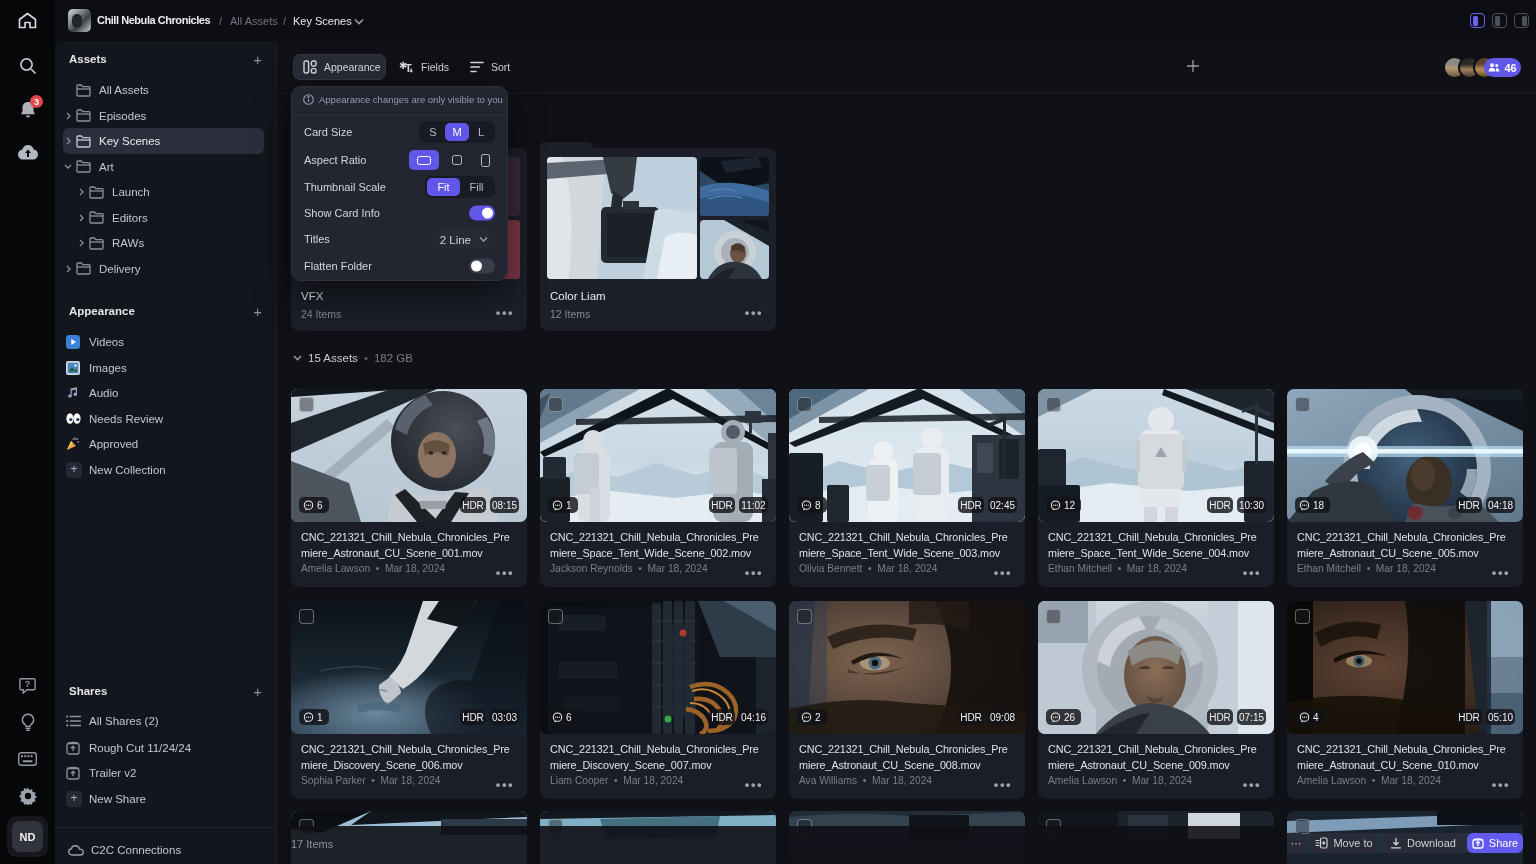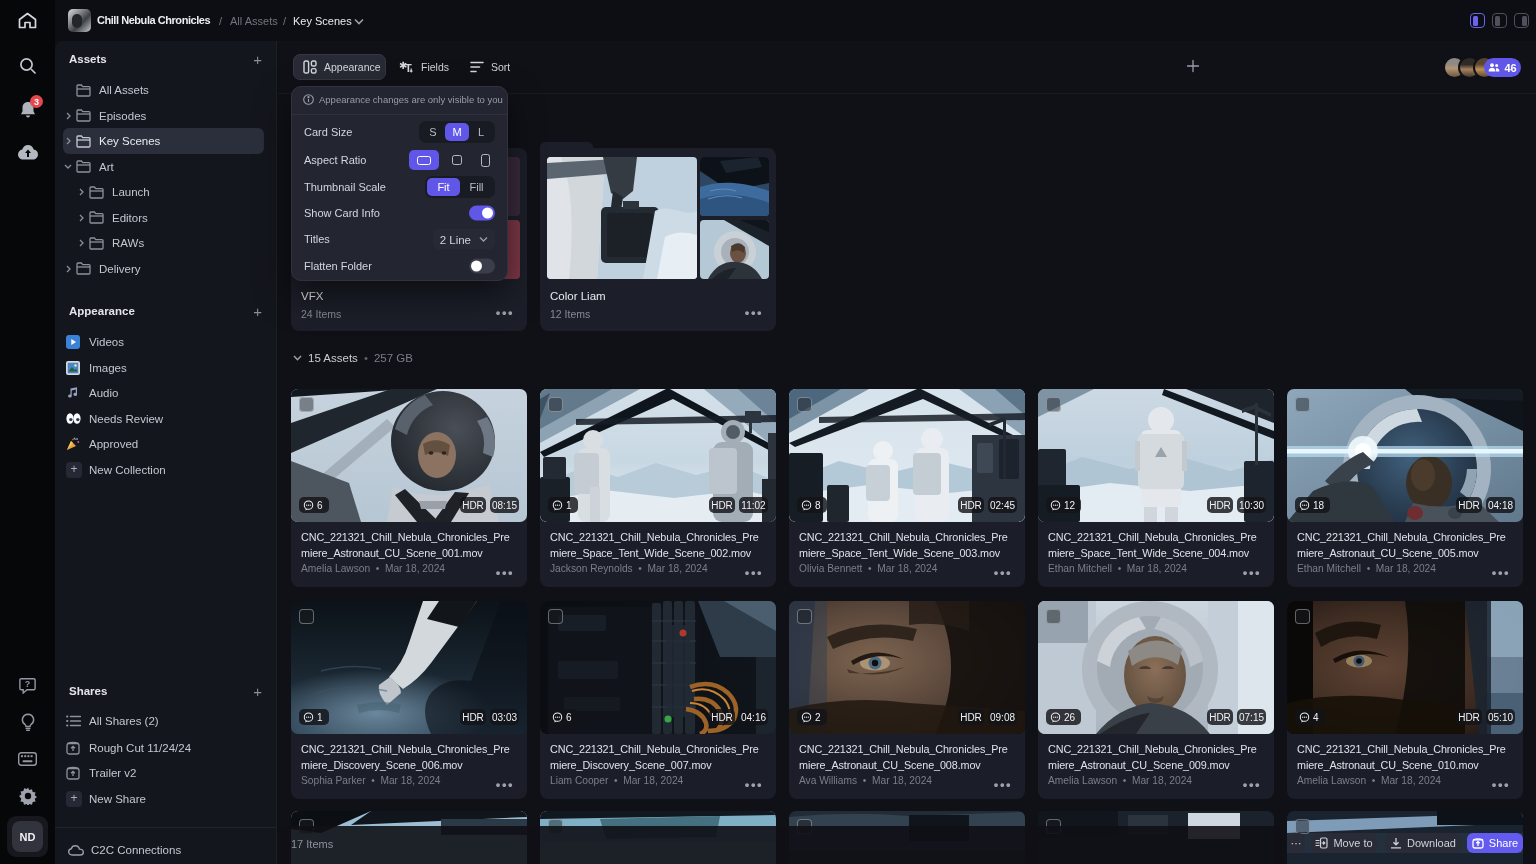--- a/index.html
+++ b/index.html
@@ -411,21 +411,21 @@
         <div class="fitems">12 Items</div>
         <div class="dots" style="top:157px">•••</div>
   </div>
 
   <div style="position:absolute;left:15px;top:311px;display:flex;align-items:center;gap:6px;font-size:11.5px">
     <svg width="9" height="6" viewBox="0 0 9 6" fill="none" stroke="#9a9eaa" stroke-width="1.5">
           <path d="M1 1 L4.5 4.7 L8 1"></path>
         </svg>
     <span style="color:#c9ccd4">15 Assets</span>
         <span style="color:#5f636d">•</span>
-        <span style="color:#7a7e88">257 GB</span>
+        <span style="color:#7a7e88">182 GB</span>
   </div>
 
   <div class="card" style="left:13px;top:348px" id="c1">
         <svg class="th" width="236" height="133" viewBox="0 0 236 133" preserveAspectRatio="none">
 <defs>
             <linearGradient id="g1a" x1="0" y1="0" x2="0" y2="1">
               <stop offset="0" stop-color="#c6d3de"></stop>
               <stop offset="1" stop-color="#b6c6d3"></stop>
             </linearGradient>
 <radialGradient id="g1b" cx="0.62" cy="0.38" r="0.72">

